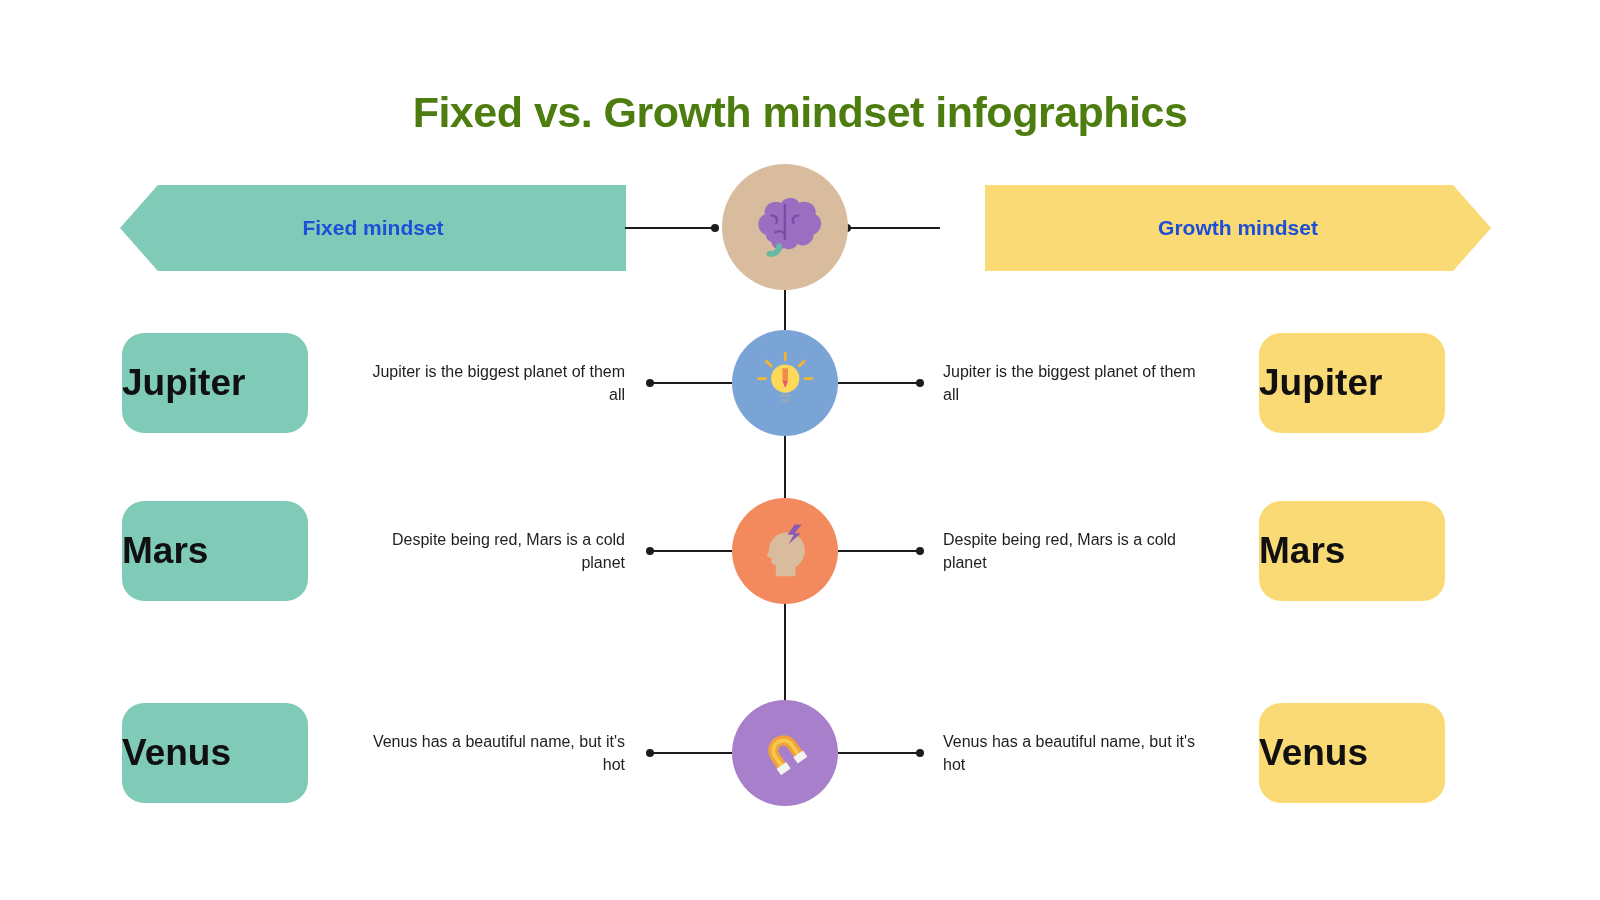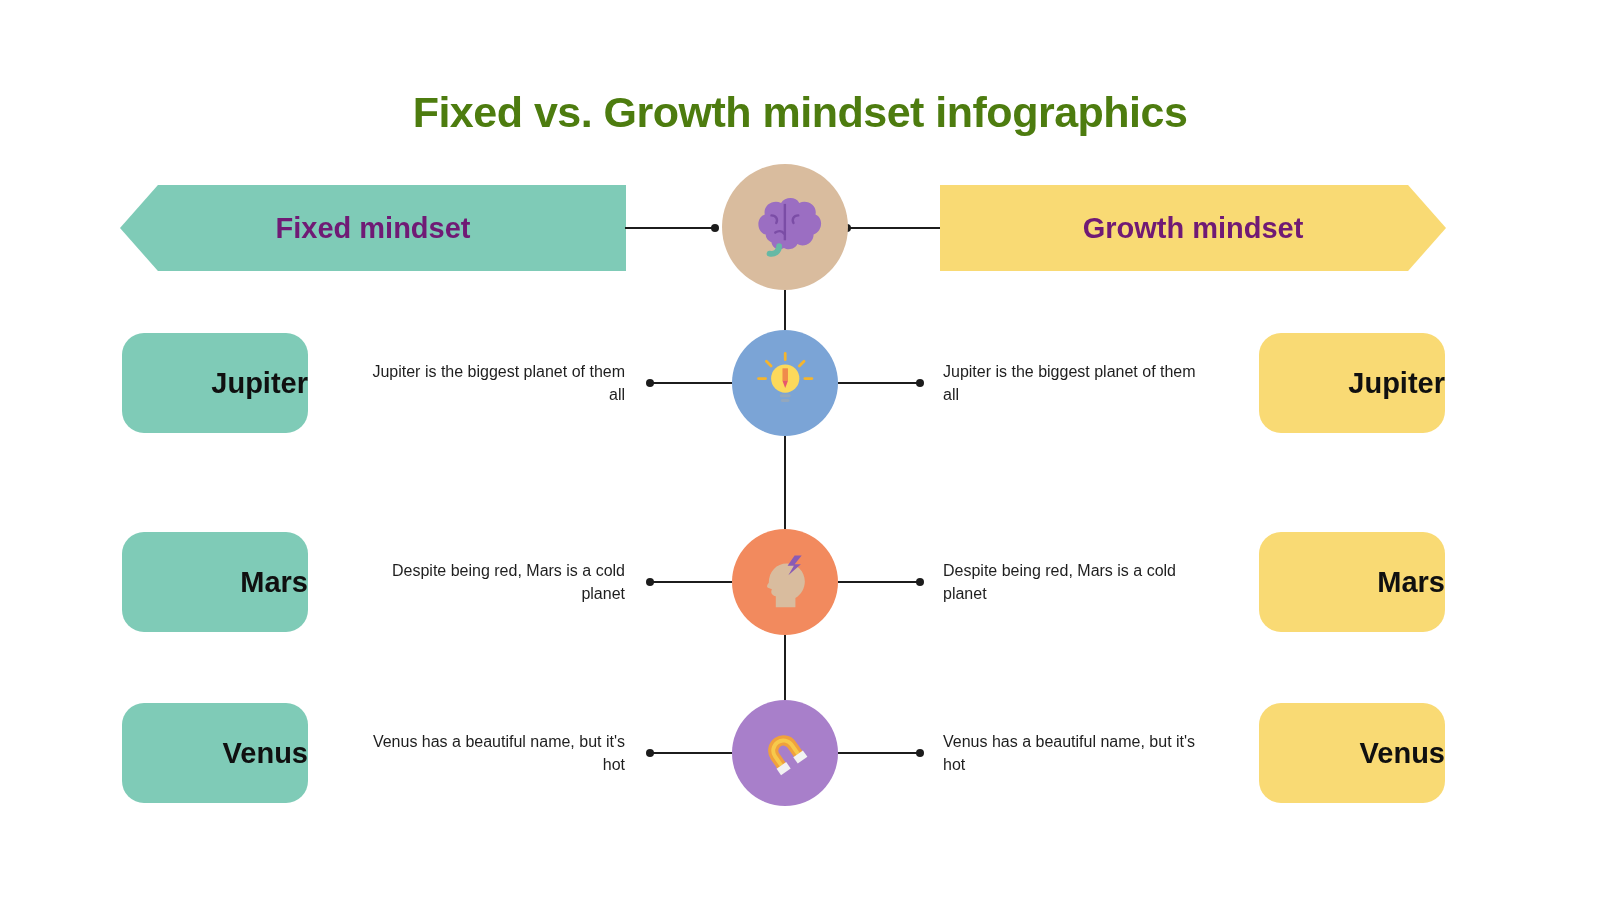--- a/index.html
+++ b/index.html
@@ -3,44 +3,44 @@
 <meta charset="utf-8">
 <style>
   html,body{margin:0;padding:0;background:#ffffff;}
   body{width:1600px;height:900px;font-family:"Liberation Sans",sans-serif;color:#111;}
   .stage{position:relative;width:1600px;height:900px;background:#fff;overflow:hidden;}
 
   .title{position:absolute;top:88px;left:0;width:100%;text-align:center;
          font-size:43px;font-weight:700;letter-spacing:-0.5px;color:#4d7c0f;}
 
   .banner{position:absolute;top:185px;height:86px;display:flex;align-items:center;
-          justify-content:center;font-size:29px;font-weight:800;color:#701a75;}
+          justify-content:center;font-size:21px;font-weight:800;color:#1d4ed8;}
   .banner.left{left:120px;width:506px;
           clip-path:polygon(0 50%,7.5% 0,100% 0,100% 100%,7.5% 100%);}
   .banner.right{left:940px;width:506px;
           clip-path:polygon(0 0,92.5% 0,100% 50%,92.5% 100%,0 100%);}
 
   .vline{position:absolute;left:784px;top:290px;width:2px;height:452px;background:#1c1c1c;z-index:1;}
 
   .conn{position:absolute;height:2px;background:#1c1c1c;z-index:1;}
   .conn.dot-left::before,.conn.dot-right::after{
     content:'';position:absolute;top:-3px;width:8px;height:8px;border-radius:50%;background:#1c1c1c;}
   .conn.dot-left::before{left:-2px;}
   .conn.dot-right::after{right:-2px;}
 
   .hub{position:absolute;left:722px;top:164px;width:126px;height:126px;border-radius:50%;
        display:flex;align-items:center;justify-content:center;z-index:2;}
   .hub svg{width:76%;height:76%;}
 
   .row{position:absolute;left:0;width:1600px;height:106px;}
-  .row-0{top:330px}.row-1{top:529px}.row-2{top:700px}
+  .row-0{top:330px}.row-1{top:498px}.row-2{top:700px}
 
   .tagbox{position:absolute;top:3px;width:186px;height:100px;border-radius:22px;
-          display:flex;align-items:center;justify-content:flex-end;
-          font-size:29px;font-weight:800;color:#101010;}
+          display:flex;align-items:center;justify-content:flex-start;
+          font-size:37px;font-weight:800;color:#101010;}
   .tagbox.left{left:122px}.tagbox.right{left:1259px}
 
   .desc{position:absolute;top:50%;transform:translateY(-50%);
         font-size:16px;line-height:1.45;color:#1e1e1e;}
   .desc.left{left:372px;width:253px;text-align:right;}
   .desc.right{left:943px;width:262px;text-align:left;}
 
   .circle{position:absolute;left:732px;top:0;width:106px;height:106px;border-radius:50%;
           display:flex;align-items:center;justify-content:center;z-index:2;}
   .circle svg{width:74%;height:74%;}
@@ -54,21 +54,21 @@
 <body>
 
 <div class="stage">
 
   <div class="title">Fixed vs. Growth mindset infographics</div>
 
   <div class="banner left" style="background: rgb(127, 203, 183);">
     <span>Fixed mindset</span>
   </div>
 
-  <div class="banner right" style="background: rgb(249, 218, 116);">
+  <div class="banner right" style="background: rgb(249, 218, 116); margin-left: 45px;">
     <span>Growth mindset</span>
   </div>
 
   <div class="conn hub-l dot-right"></div>
   <div class="conn hub-r dot-left"></div>
   <div class="vline"></div>
 
   <div class="hub" style="background: rgb(217, 188, 158);">
     <svg viewBox="0 0 100 100" aria-hidden="true">
       <path d="M30 58c-9-2-11-17-1-21-2-10 9-16 17-12 4-7 16-7 19 0 9-4 19 3 17 12 9 4 7 18-2 21 0 9-10 14-17 10-2 5-9 7-14 4-5 3-12 1-13-6-3-1-6-4-6-8z" fill="#9b6ec2"></path>

